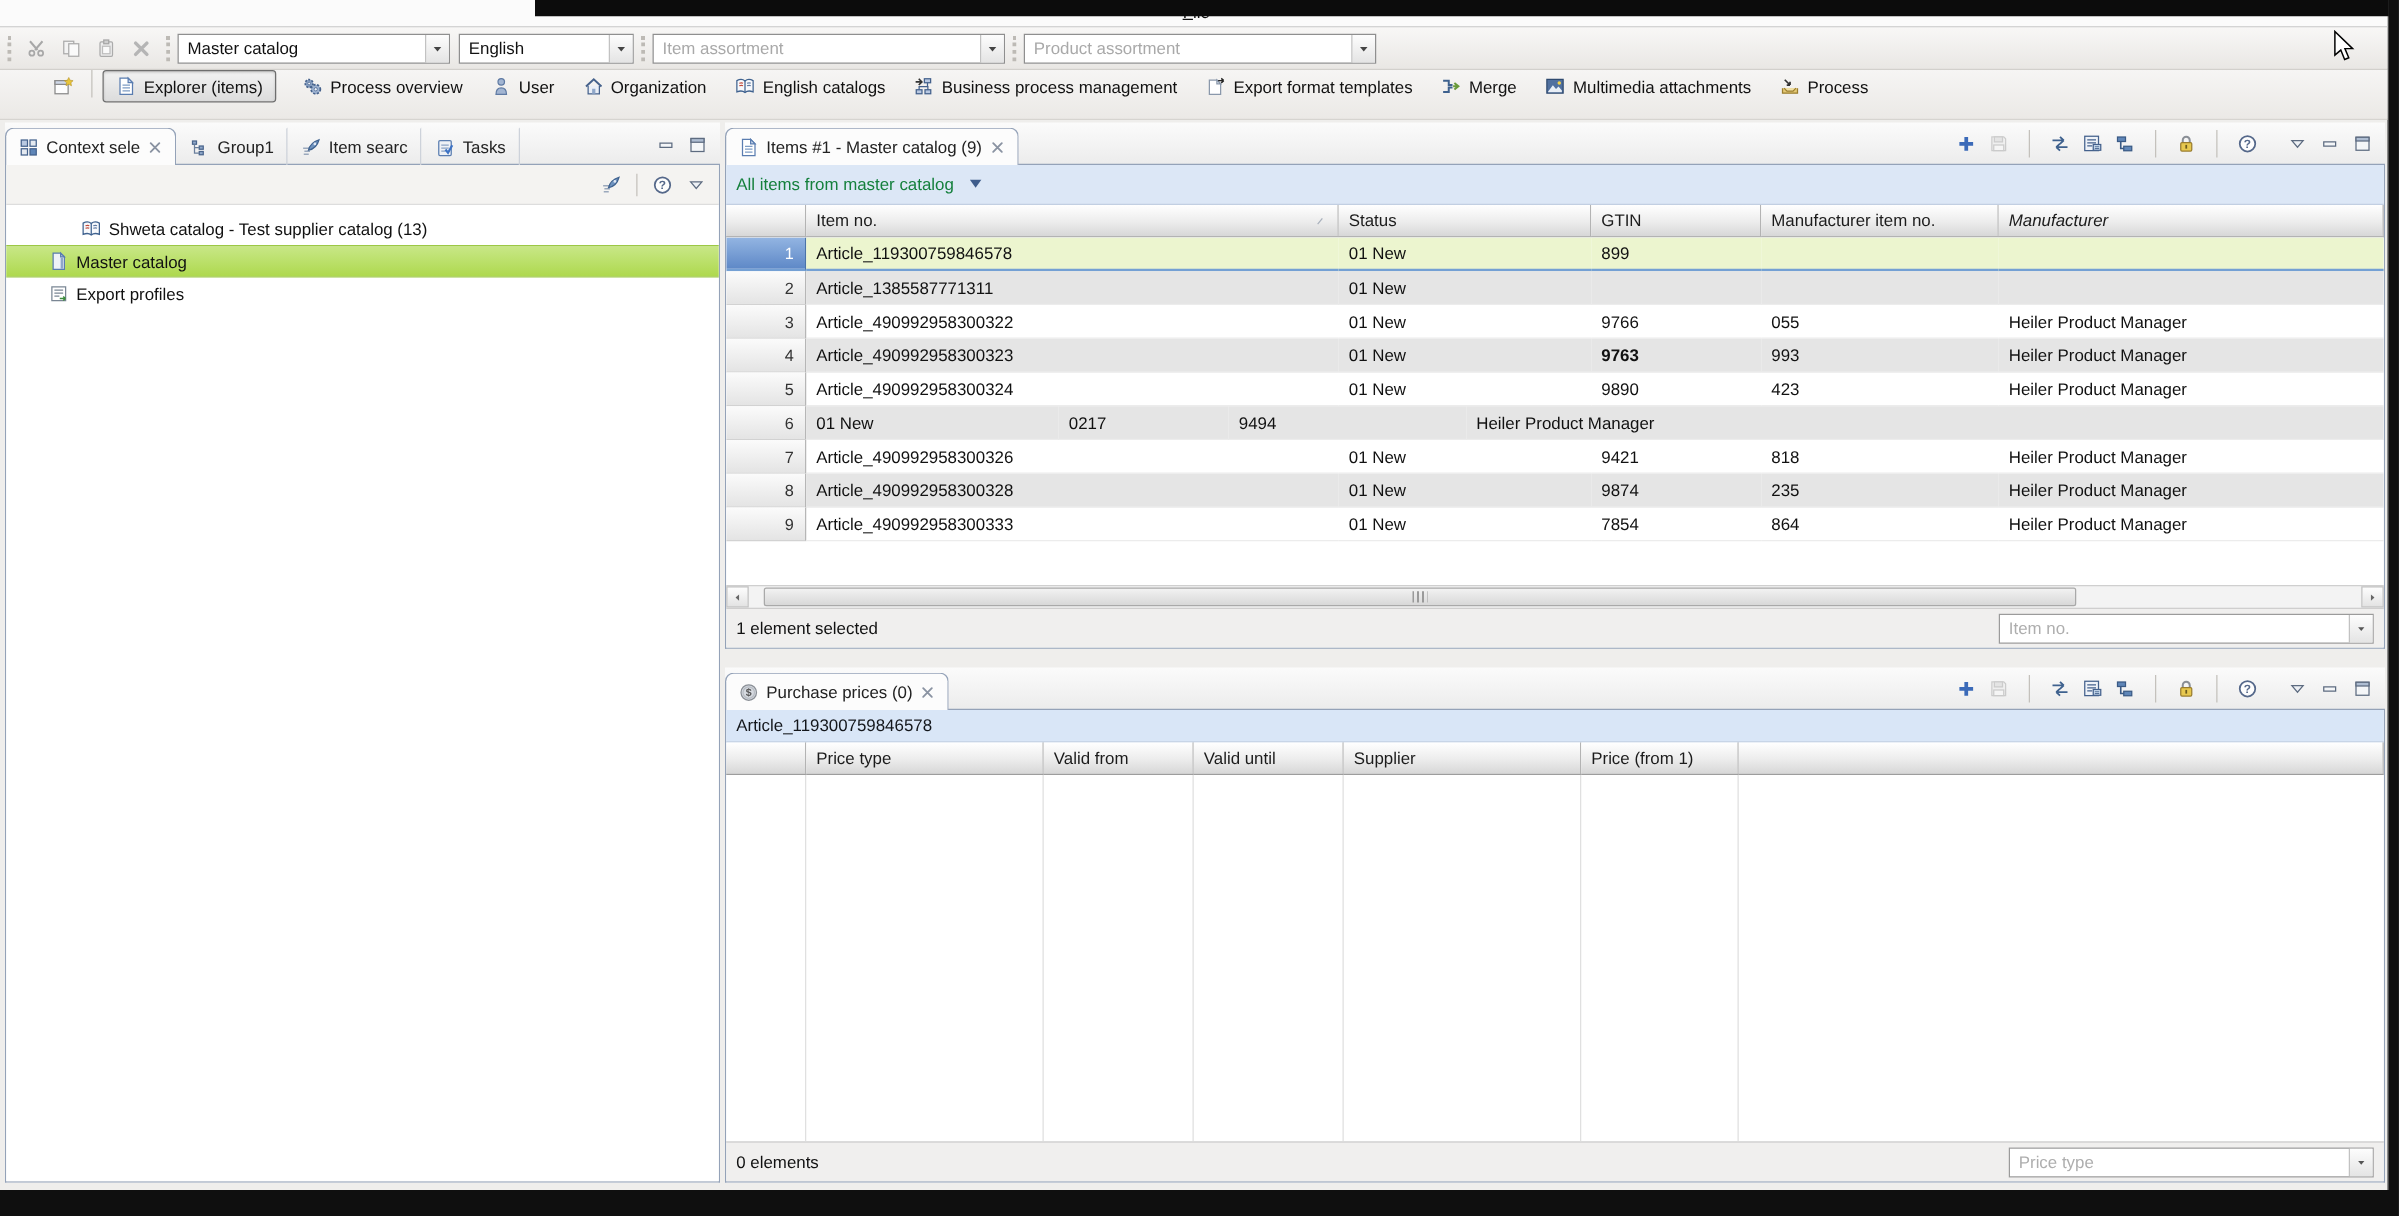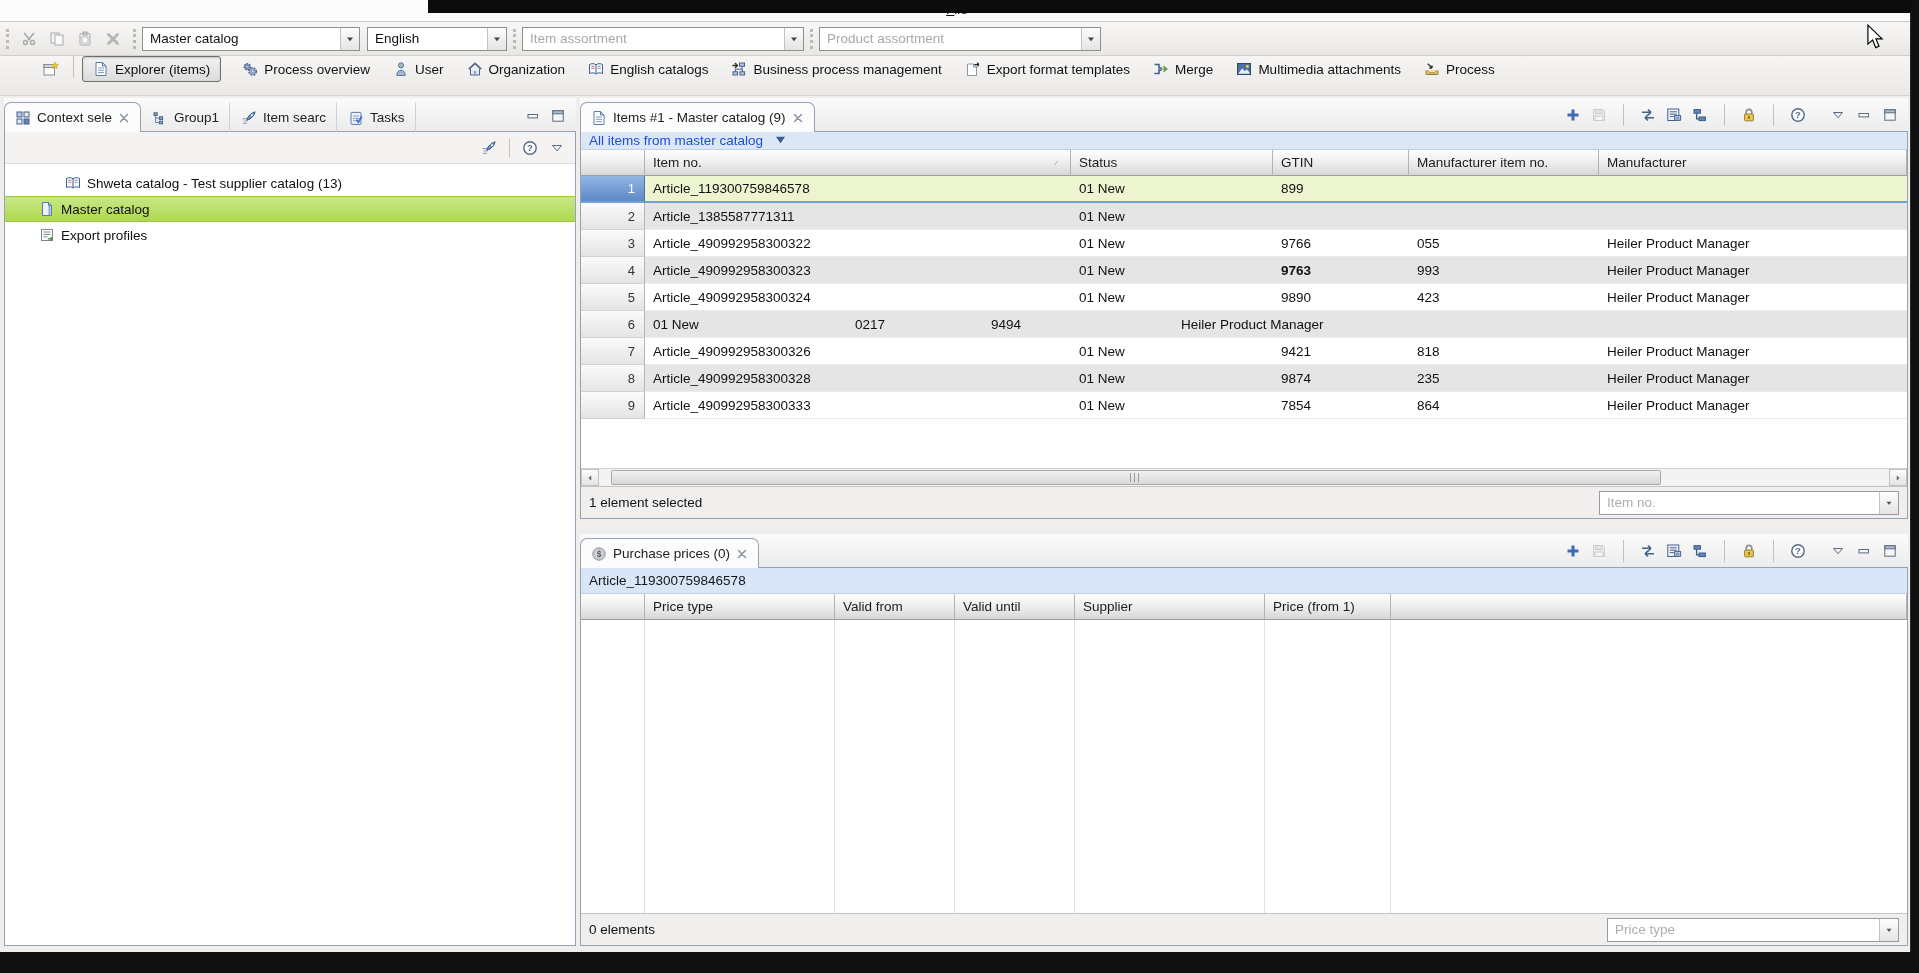--- a/index.html
+++ b/index.html
@@ -68,22 +68,22 @@
   .tree-row .caret { width:14px; display:inline-flex; justify-content:center; }
   .tree-row.selected { background:linear-gradient(#c8e787,#aed94e); border-top:1px solid #9cc844;
                        border-bottom:1px solid #9cc844; }
 
   
   .items-panel  { left:580px; top:98px;  width:1328px; height:421px; }
   .items-panel .panel-body { height:387px; }
   .prices-panel { left:580px; top:534px; width:1328px; height:412px; }
   .prices-panel .panel-body { height:378px; }
 
-  .filterbar { height:18px; background:#dce7f6; border-bottom:1px solid #c2cfe2;
-               display:flex; align-items:center; gap:12px; padding-left:8px; font-size:13.5px; color:#1d4ed8; }
+  .filterbar { height:32px; background:#dce7f6; border-bottom:1px solid #c2cfe2;
+               display:flex; align-items:center; gap:12px; padding-left:8px; font-size:13.5px; color:#15803d; }
   .filterbar svg { width:11px; height:11px; }
   .headerbar { height:26px; background:#d9e6f7; border-bottom:1px solid #c2cfe2;
                display:flex; align-items:center; padding-left:8px; font-size:13.5px; color:#13161b; }
 
   .grid-header { display:flex; height:26px; }
   .hcell { display:flex; align-items:center; gap:6px; padding:0 8px; font-size:13.5px; color:#1c1c1c;
            background:linear-gradient(#ffffff,#ececec 55%,#d7d7d7); border-right:1px solid #b3b3b3;
            border-bottom:1px solid #9d9d9d; white-space:nowrap; overflow:hidden; }
   .hcell.blank { padding:0; }
   .hcell .sort { margin-left:auto; }
@@ -605,21 +605,21 @@
             </div>
             <div class="hcell" style="width: 202px;">
               <span>Status</span>
             </div>
             <div class="hcell" style="width: 136px;">
               <span>GTIN</span>
             </div>
             <div class="hcell" style="width: 190px;">
               <span>Manufacturer item no.</span>
             </div>
-            <div class="hcell" style="width: 310px; flex: 1 1 0%;">
+            <div class="hcell" style="width: 310px; flex: 1 1 0%; font-style: italic;">
               <span>Manufacturer</span>
             </div>
           </div>
         <div class="grid-rows" id="items-rows">
             <div class="row selected">
               <div class="numcell">1</div>
               <div class="cell" style="width: 426px;">Article_119300759846578</div>
               <div class="cell" style="width: 202px;">01 New</div>
               <div class="cell" style="width: 136px;">899</div>
               <div class="cell" style="width: 190px;"></div>

